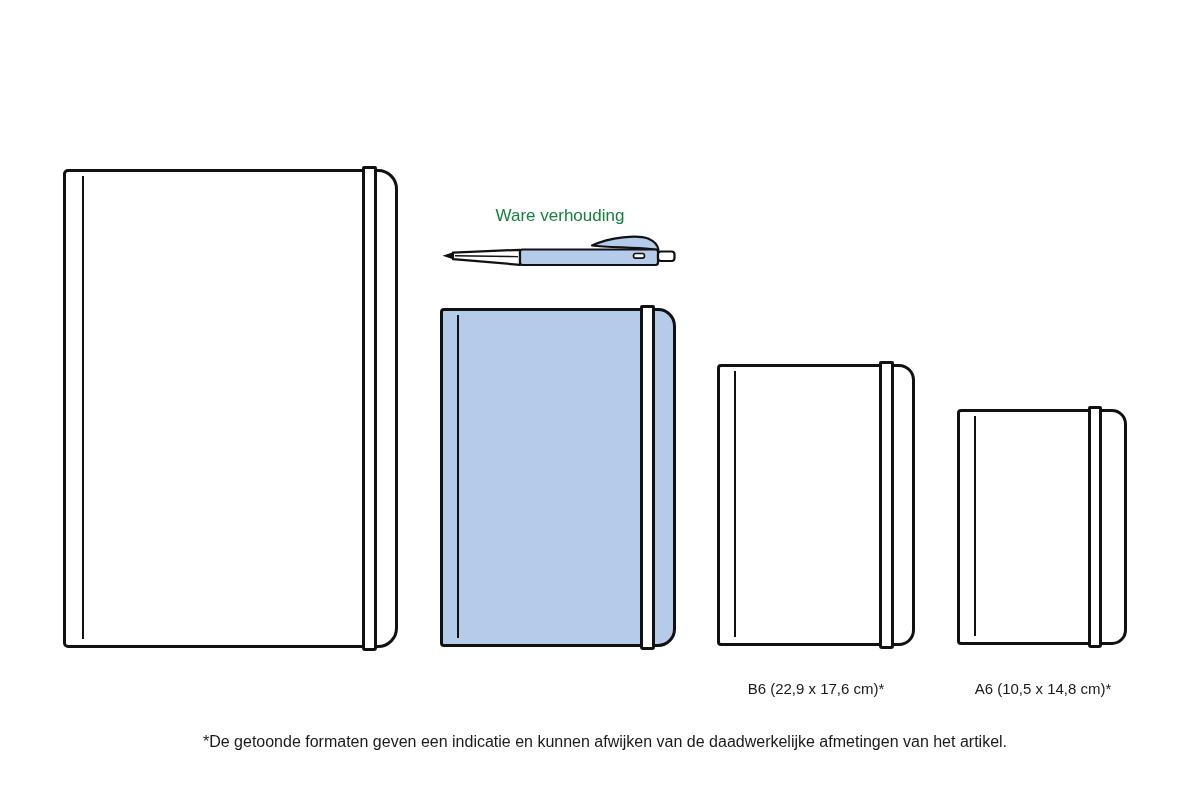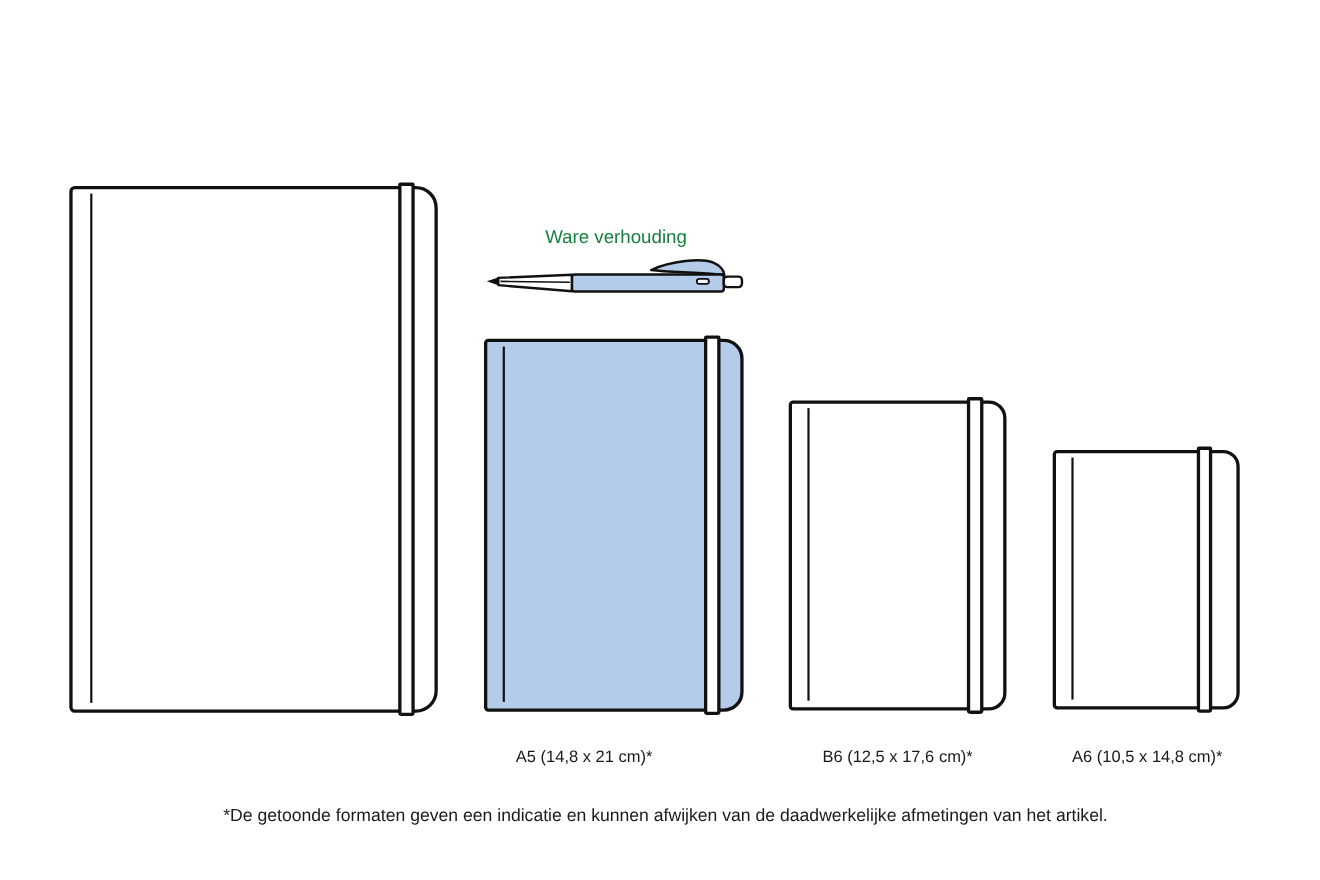--- a/index.html
+++ b/index.html
@@ -123,27 +123,26 @@
 
     <rect class="pen-white" x="193.5" y="18.5" width="11" height="4.6" rx="2.2" stroke="#111111" stroke-width="1.6"></rect>
 
     <rect class="pen-white pen-outline" x="218" y="16.5" width="16.5" height="9.5" rx="3"></rect>
   </svg>
 
   <div class="notebook nb-a5 highlighted">
     <div class="spine-line"></div>
     <div class="band"></div>
   </div>
-  <div class="size-label lbl-a5">A5 (14,8 x 21 cm)*</div>
 
   <div class="notebook nb-b6">
     <div class="spine-line"></div>
     <div class="band"></div>
   </div>
-  <div class="size-label lbl-b6">B6 (12,5 x 17,6 cm)*</div>
+  <div class="size-label lbl-b6">B6 (22,9 x 17,6 cm)*</div>
 
   <div class="notebook nb-a6">
     <div class="spine-line"></div>
     <div class="band"></div>
   </div>
   <div class="size-label lbl-a6">A6 (10,5 x 14,8 cm)*</div>
 
   <div class="footnote">*De getoonde formaten geven een indicatie en kunnen afwijken van de daadwerkelijke afmetingen van het artikel.</div>
 
 </div>

